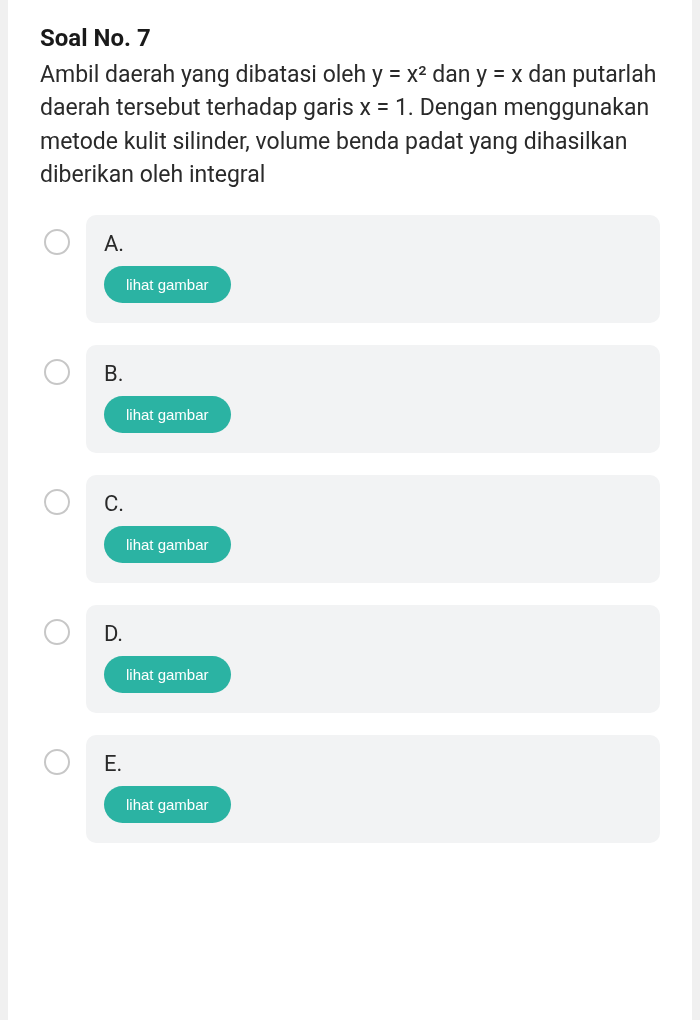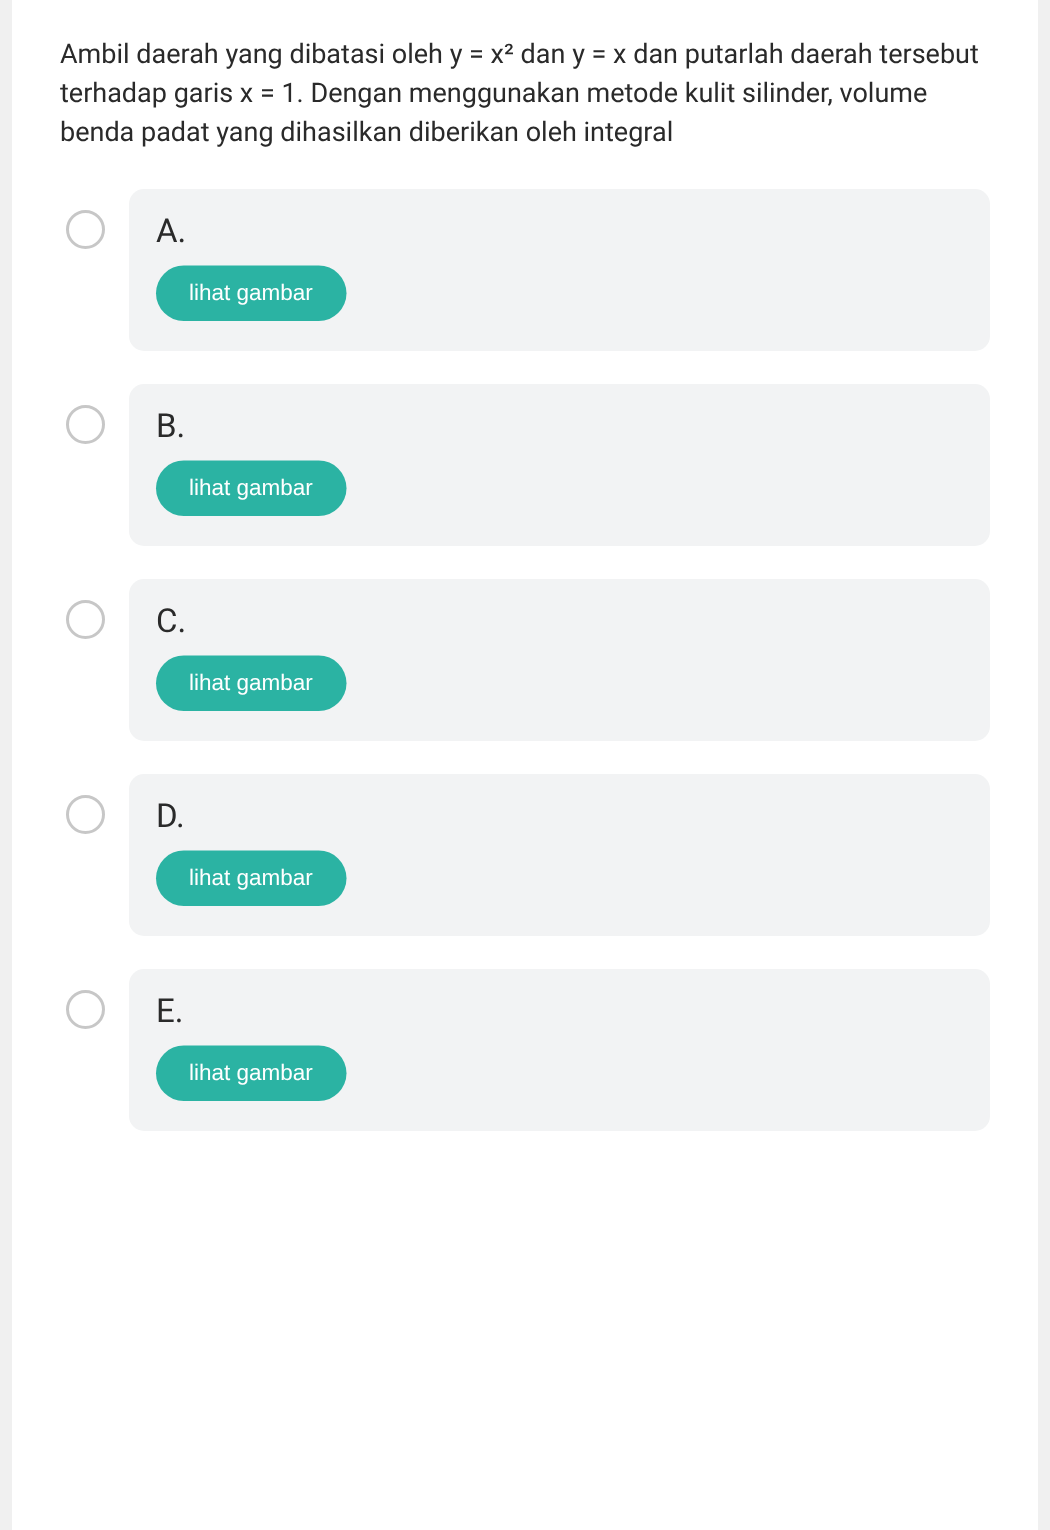--- a/index.html
+++ b/index.html
@@ -20,21 +20,21 @@
       padding: 24px 32px 32px 32px;
       min-height: 1020px;
     }
     .question-title {
       font-weight: 700;
       font-size: 24px;
       color: #1a1a1a;
       margin-bottom: 6px;
     }
     .question-text {
-      font-size: 18px;
+      font-size: 23px;
       line-height: 1.45;
       color: #2a2a2a;
       margin-bottom: 24px;
     }
     .options {
       display: flex;
       flex-direction: column;
       gap: 22px;
       padding-left: 4px;
     }
@@ -72,20 +72,21 @@
       padding: 10px 22px;
       border-radius: 999px;
       border: none;
       cursor: pointer;
     }
   </style>
 </head>
 <body>
 
 <div class="card">
+  <div class="question-title">Soal No. 7</div>
   <div class="question-text">Ambil daerah yang dibatasi oleh y = x² dan y = x dan putarlah daerah tersebut terhadap garis x = 1. Dengan menggunakan metode kulit silinder, volume benda padat yang dihasilkan diberikan oleh integral</div>
 
   <div class="options">
 
     <div class="option-row">
       <div class="radio"></div>
       <div class="option-box">
         <div class="option-label">A.</div>
         <button class="pill-button">lihat gambar</button>
       </div>

